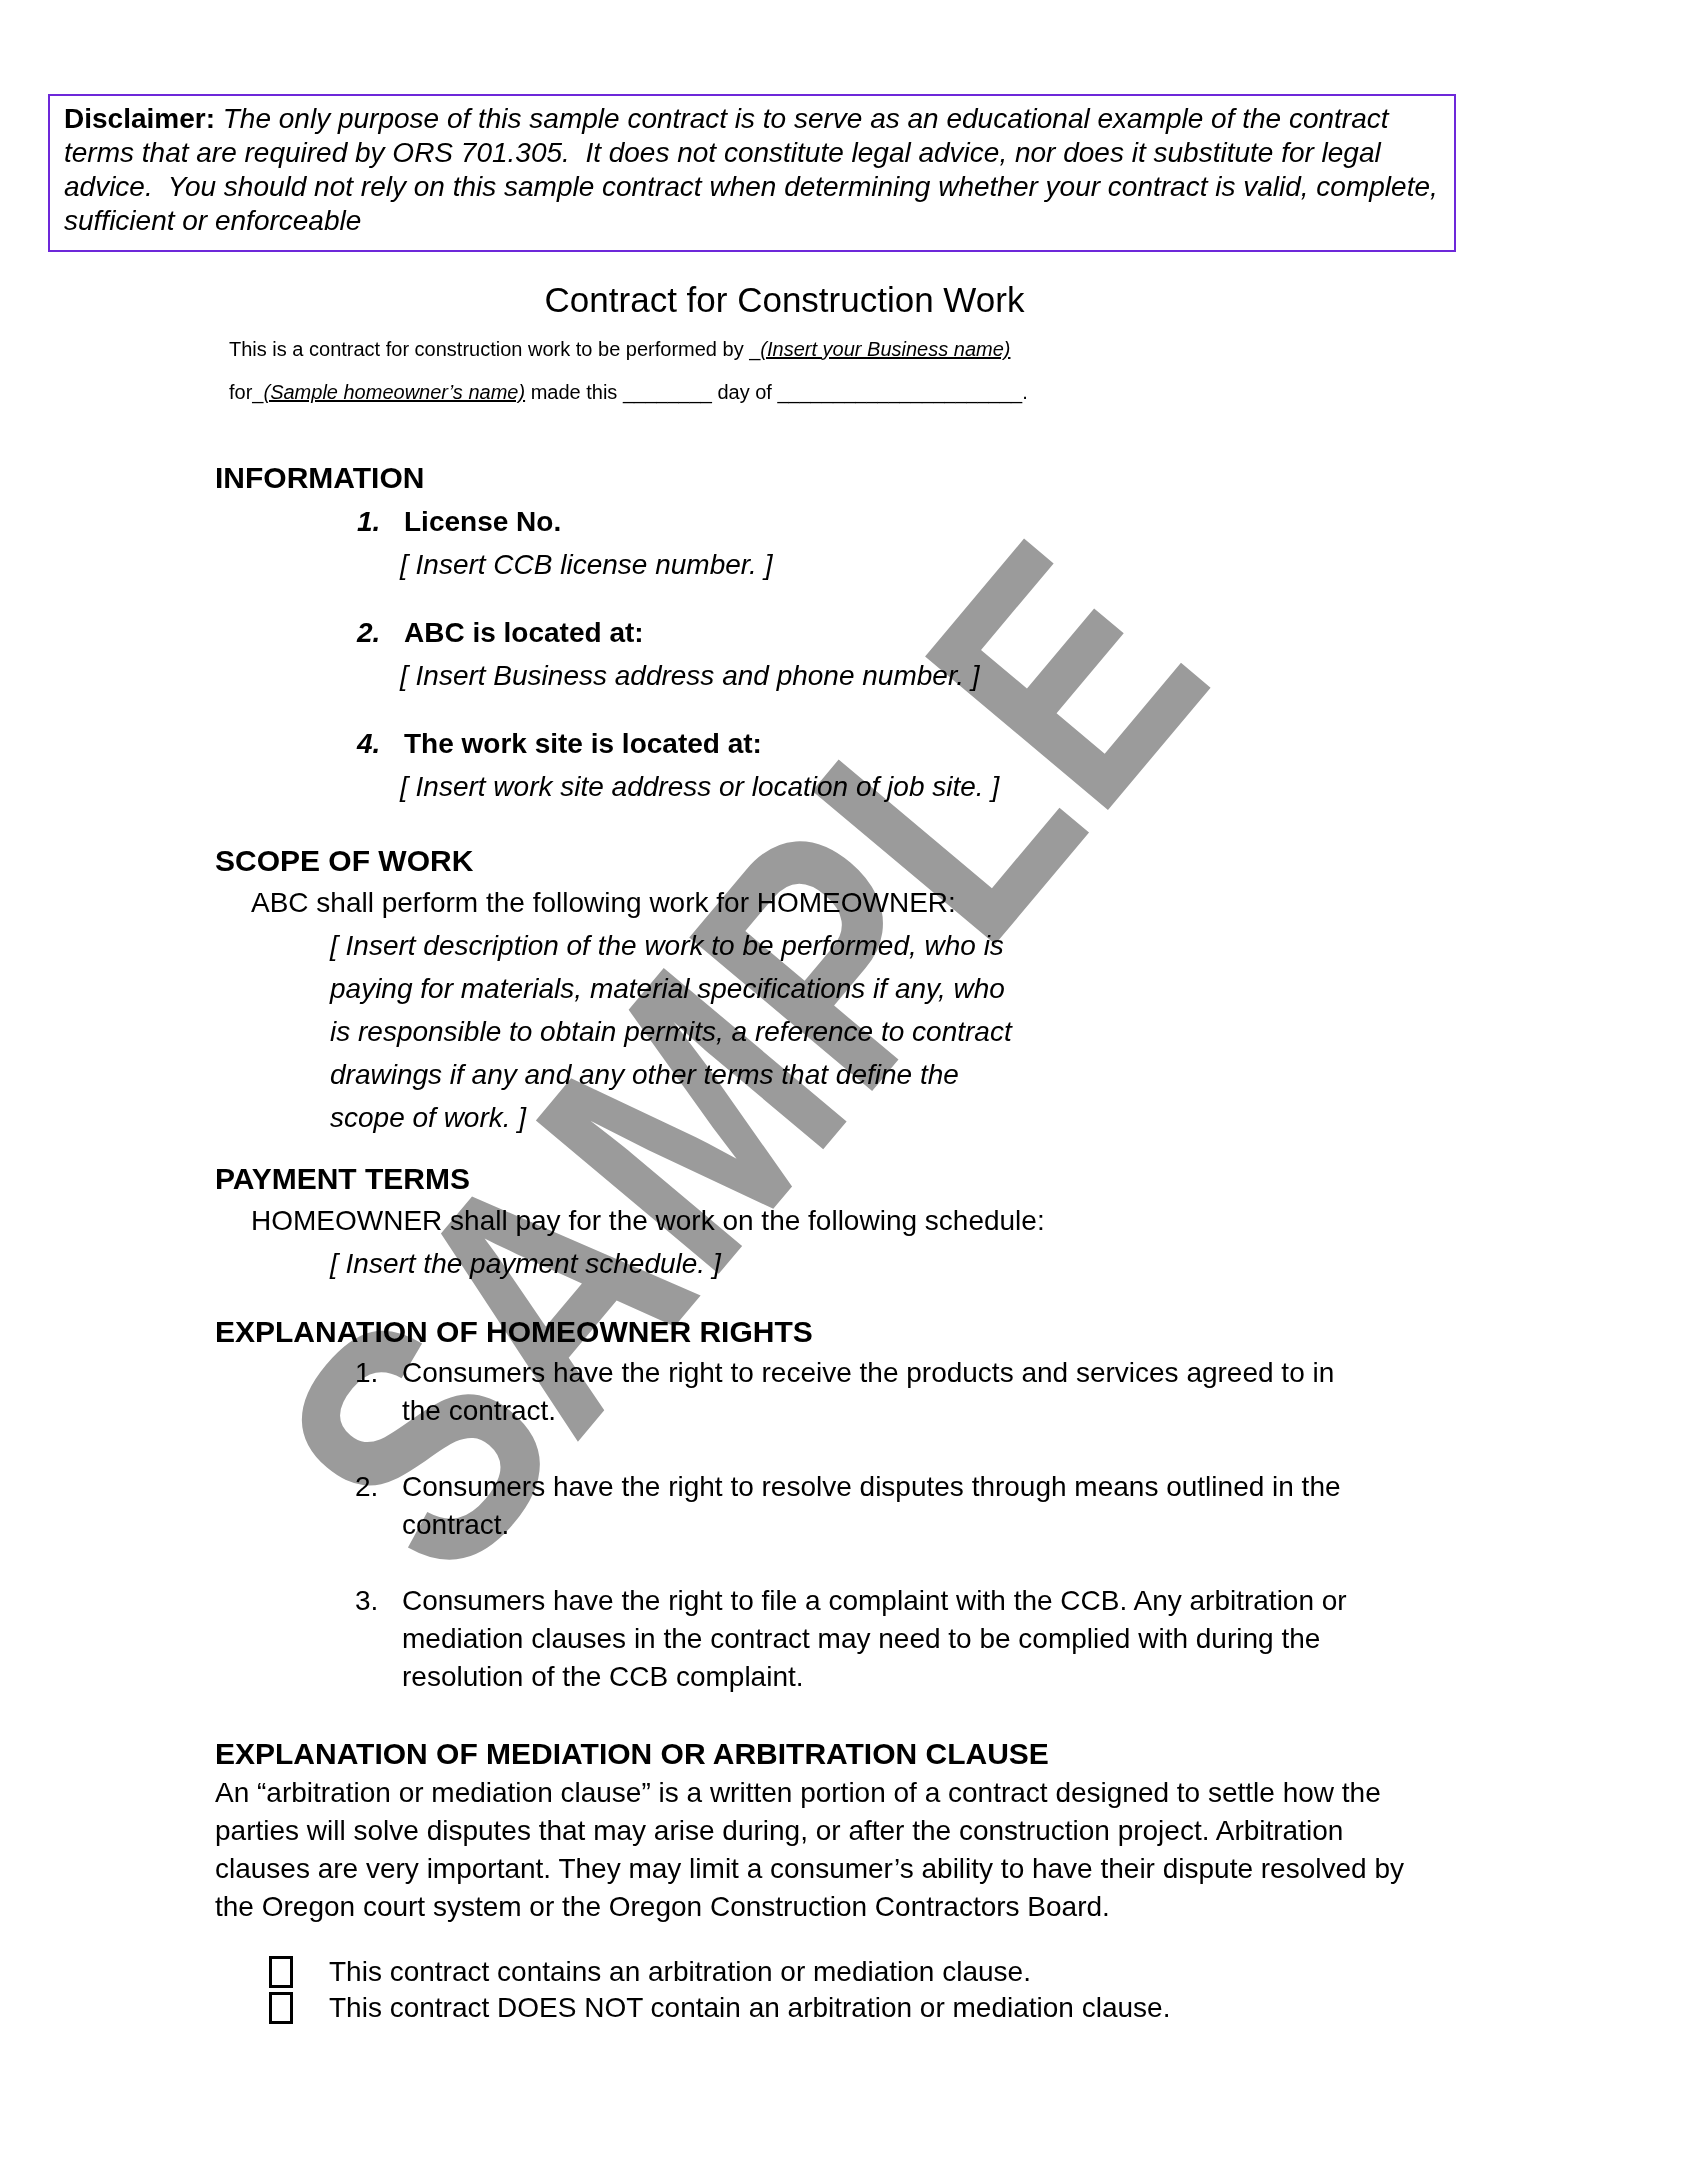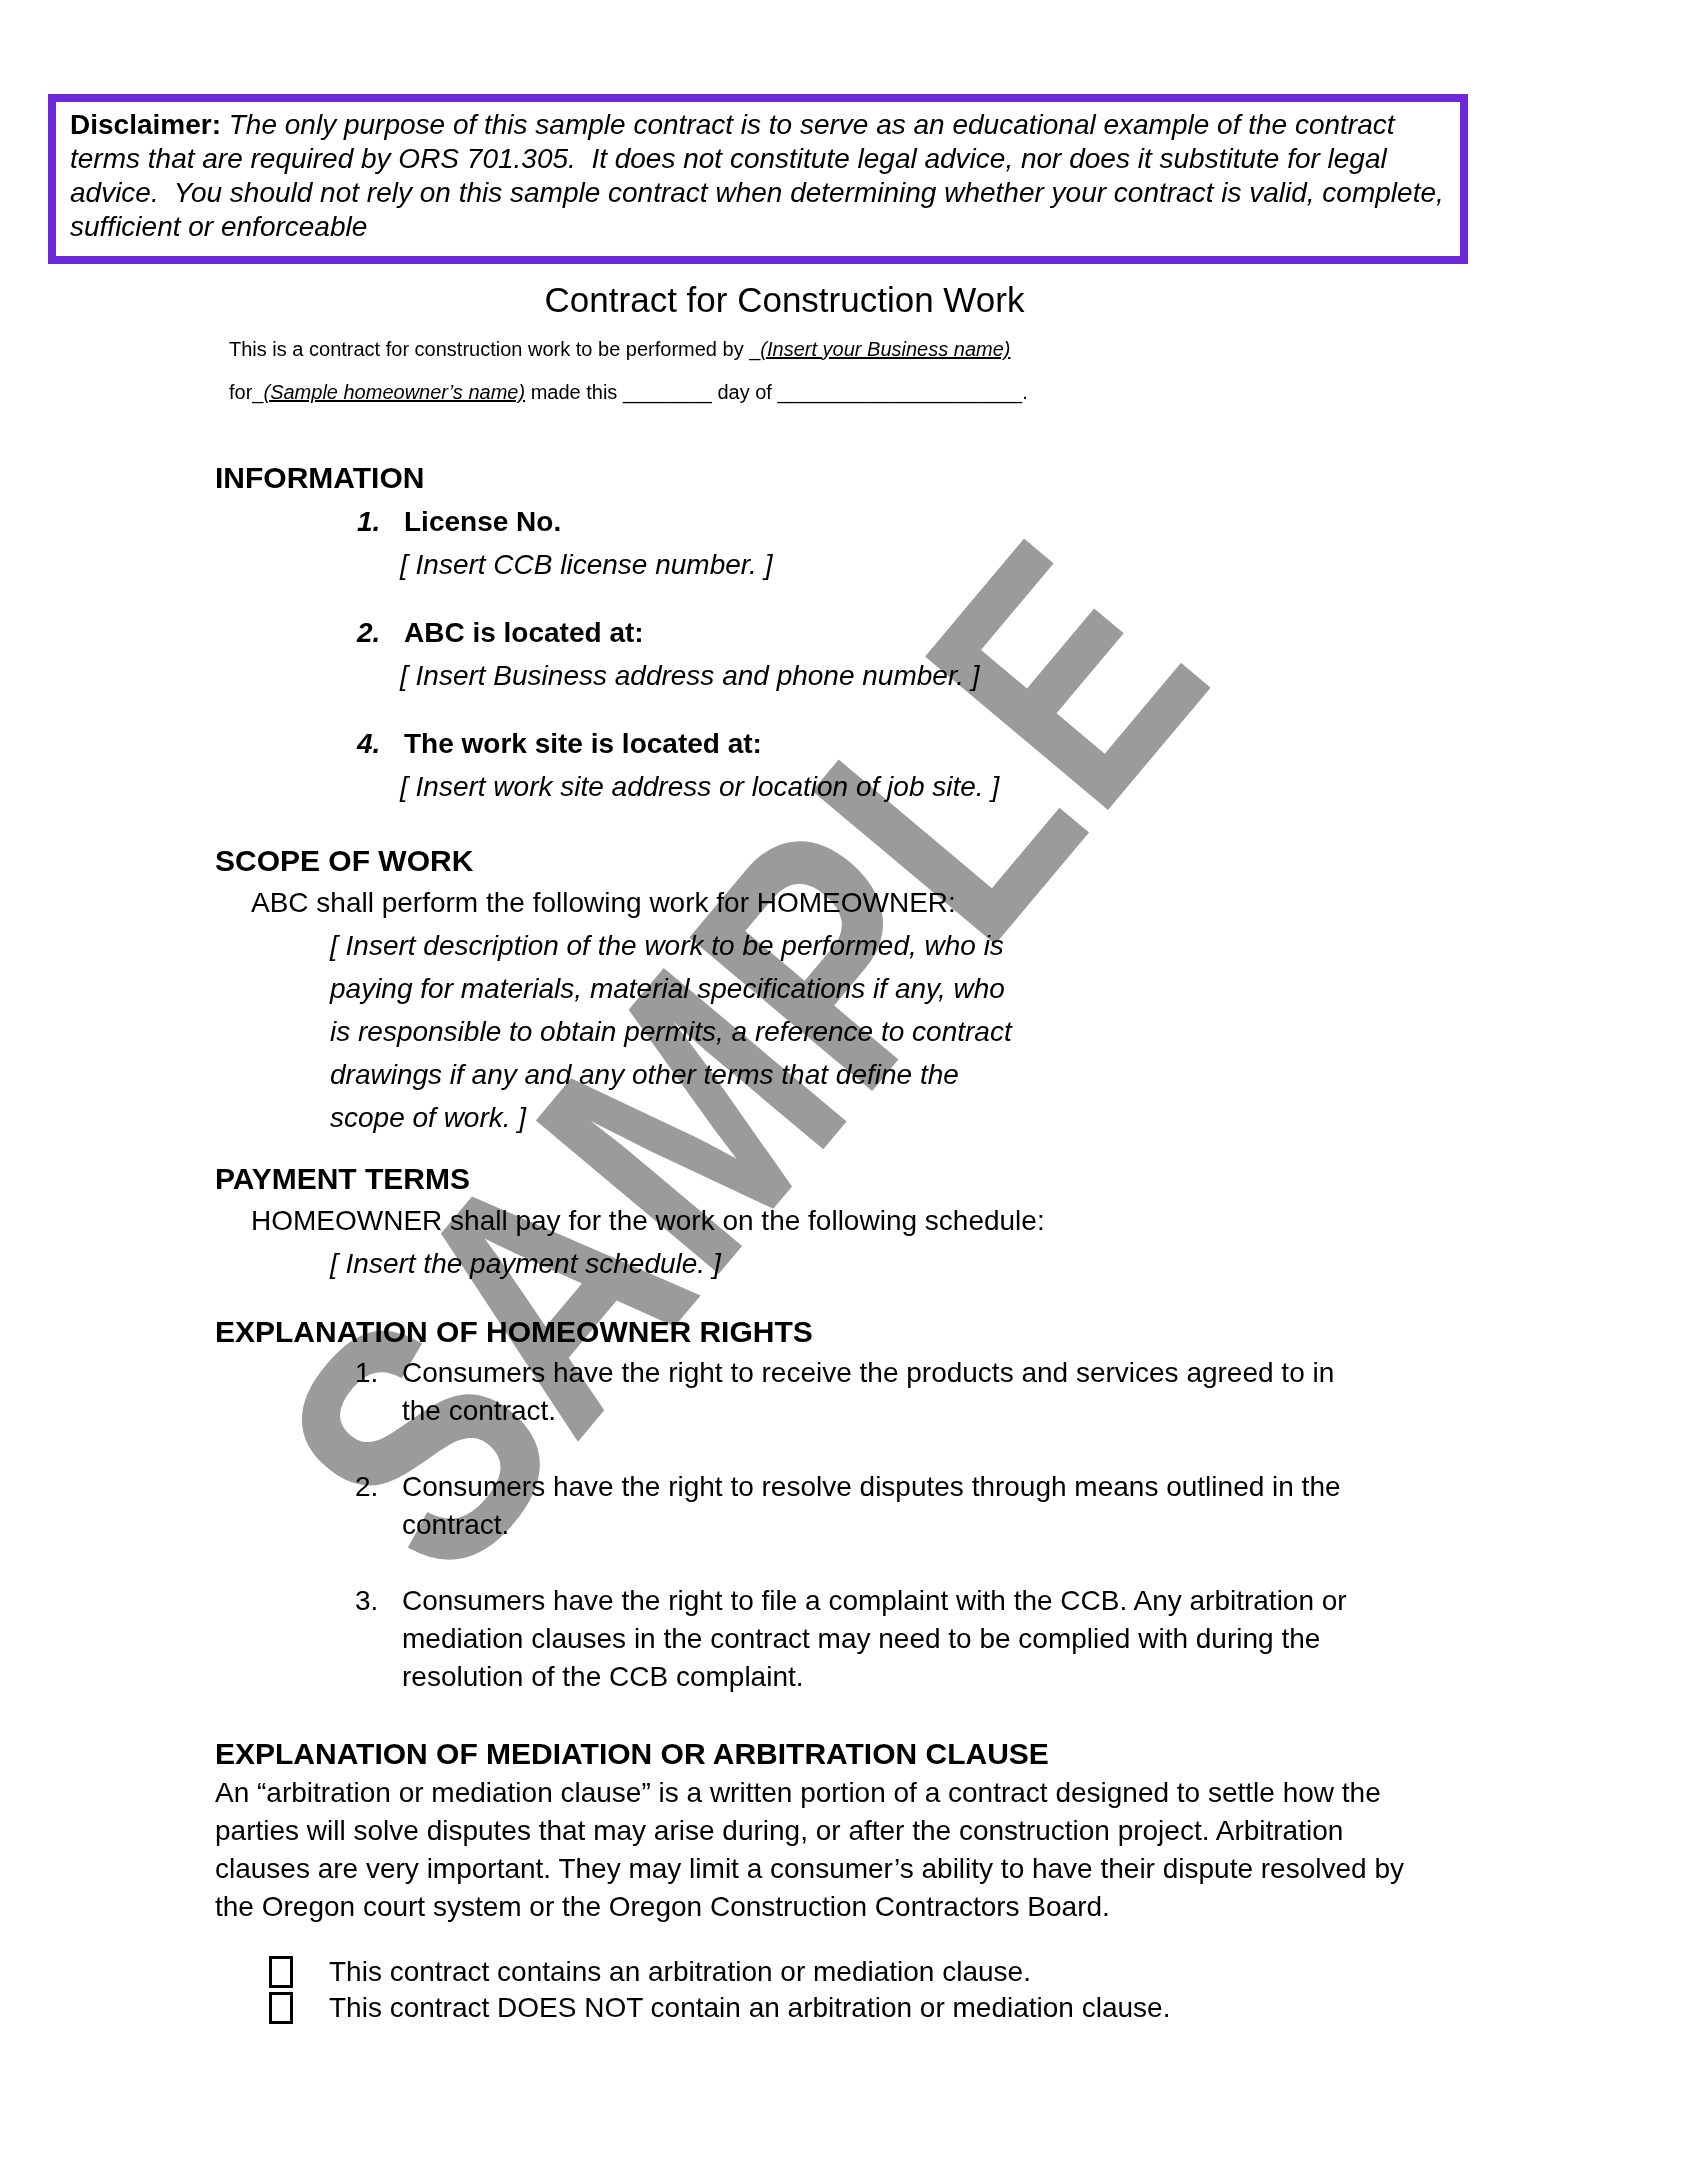--- a/index.html
+++ b/index.html
@@ -13,21 +13,21 @@
   .watermark{
     position:absolute;left:743px;top:1059px;
     transform:translate(-50%,-50%) rotate(-50deg) scaleX(0.82);
     transform-origin:center center;
     font-size:347px;font-weight:bold;letter-spacing:2px;
     color:#9b9b9b;white-space:nowrap;z-index:0;user-select:none;
   }
   
   .disclaimer{
     position:absolute;left:48px;top:94px;width:1376px;
-    border:8px solid #6d28d9;padding:6px 14px 12px 14px;
+    border:2px solid #6d28d9;padding:6px 14px 12px 14px;
     font-size:28px;line-height:34px;z-index:2;background:transparent;
     white-space:pre-wrap;
   }
   .disc-label{font-weight:bold;}
   .disc-text{font-style:italic;}
   
   .content{position:absolute;left:215px;top:280px;width:1213px;z-index:1;font-size:28px;}
   .title{font-size:35px;font-weight:normal;text-align:center;margin:0;width:1139px;line-height:40px;}
   .intro{margin:8px 0 0 14px;font-size:20px;line-height:43px;}
   .iu{font-style:italic;text-decoration:underline;}

